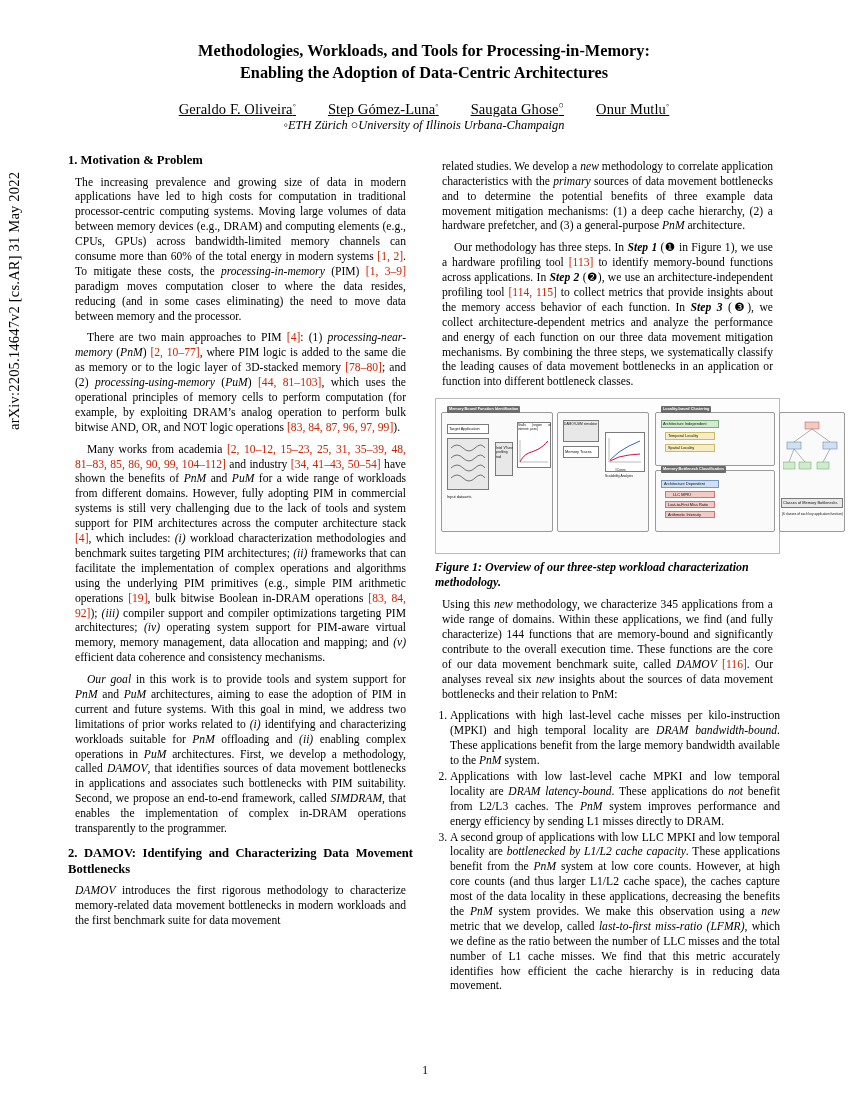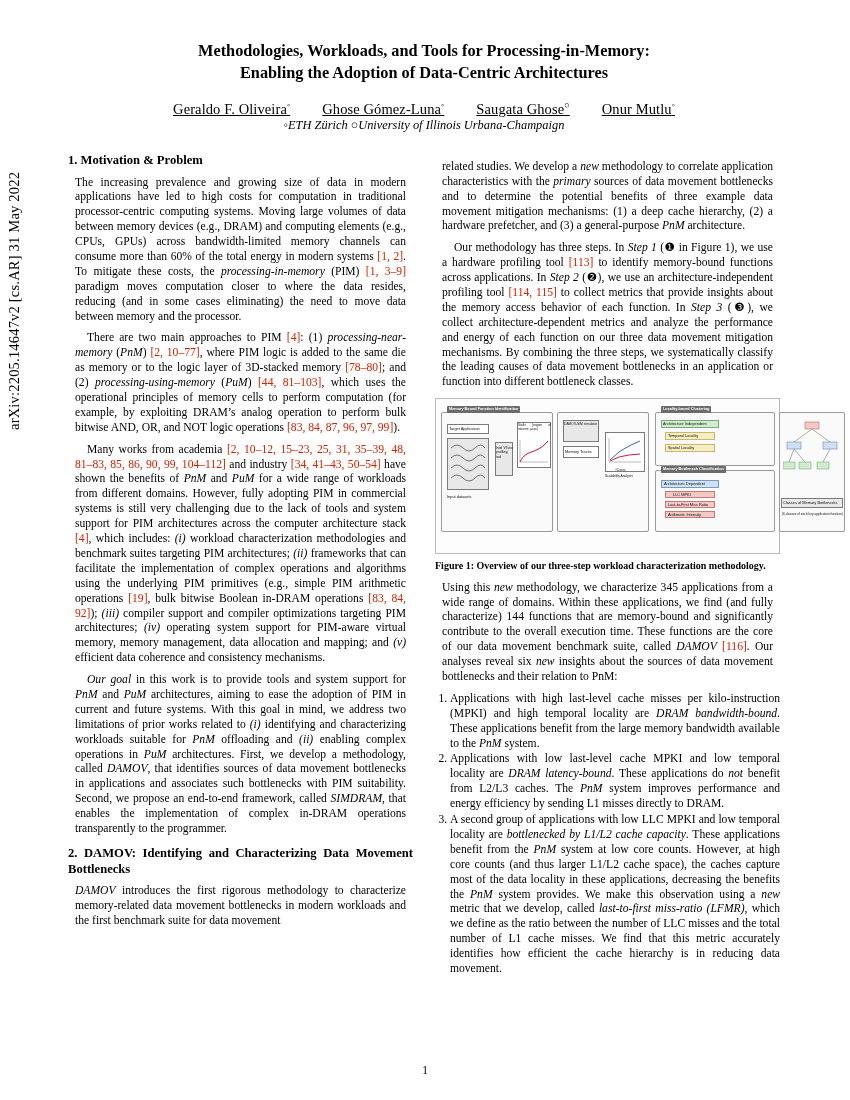--- a/index.html
+++ b/index.html
@@ -78,42 +78,43 @@
     line-height: 1.25;
   }
   h2.sec.first { margin-top: 0; }
   p {
     margin: 7px;
     text-indent: 12px;
   }
   p.noind { text-indent: 0; }
   .ref { color: #cc2200; }
   .em { font-style: italic; }
-  .b { font-weight: normal; }
+  .b { font-weight: bold; }
   ol.insights {
     margin: 2px 0 0 0;
     padding-left: 15px;
     font-size: 11.6px;
     line-height: 1.285;
     text-align: justify;
   }
   ol.insights li { margin-bottom: 1px; }
   .figure {
     margin: 8px 0 4px 0;
     border: 1px solid #b9b9b9;
     background: #fdfdfd;
     padding: 3px;
   }
   .figcap {
-    font-size: 10px;
+    font-size: 12px;
     font-weight: bold;
     line-height: 1.25;
     text-align: left;
     margin-top: 6px;
     margin-bottom: 8px;
+    font-style: italic;
   }
   .pagenum {
     position: absolute;
     bottom: 24px;
     left: 0;
     width: 850px;
     text-align: center;
     font-size: 11.5px;
   }
   
@@ -137,21 +138,21 @@
   <div class="arxiv-stamp">arXiv:2205.14647v2  [cs.AR]  31 May 2022</div>
 
   <div class="content">
 
     <div class="title">
       <span>Methodologies, Workloads, and Tools for Processing-in-Memory:</span>
       <span class="line2">Enabling the Adoption of Data-Centric Architectures</span>
     </div>
 
     <div class="authors">
-      <span class="au"><span>Geraldo F. Oliveira</span><span class="sup">◦</span></span><span class="au"><span>Ghose Gómez-Luna</span><span class="sup">◦</span></span><span class="au"><span>Saugata Ghose</span><span class="sup">○</span></span><span class="au"><span>Onur Mutlu</span><span class="sup">◦</span></span>
+      <span class="au"><span>Geraldo F. Oliveira</span><span class="sup">◦</span></span><span class="au"><span>Step Gómez-Luna</span><span class="sup">◦</span></span><span class="au"><span>Saugata Ghose</span><span class="sup">○</span></span><span class="au"><span>Onur Mutlu</span><span class="sup">◦</span></span>
     </div>
 
     <div class="affil">◦ETH Zürich    ○University of Illinois Urbana-Champaign</div>
 
     <div class="cols">
 
       <div class="col">
         <h2 class="sec first">1. Motivation &amp; Problem</h2>
         <p class="noind">The increasing prevalence and growing size of data in modern applications have led to high costs for computation in traditional processor-centric computing systems. Moving large volumes of data between memory devices (e.g., DRAM) and computing elements (e.g., CPUs, GPUs) across bandwidth-limited memory channels can consume more than 60% of the total energy in modern systems <span class="ref">[1, 2]</span>. To mitigate these costs, the <span class="em">processing-in-memory</span> (PIM) <span class="ref">[1, 3–9]</span> paradigm moves computation closer to where the data resides, reducing (and in some cases eliminating) the need to move data between memory and the processor.</p>
         <p>There are two main approaches to PIM <span class="ref">[4]</span>: (1) <span class="em">processing-near-memory</span> (<span class="em">PnM</span>) <span class="ref">[2, 10–77]</span>, where PIM logic is added to the same die as memory or to the logic layer of 3D-stacked memory <span class="ref">[78–80]</span>; and (2) <span class="em">processing-using-memory</span> (<span class="em">PuM</span>) <span class="ref">[44, 81–103]</span>, which uses the operational principles of memory cells to perform computation (for example, by exploiting DRAM’s analog operation to perform bulk bitwise AND, OR, and NOT logic operations <span class="ref">[83, 84, 87, 96, 97, 99]</span>).</p>

